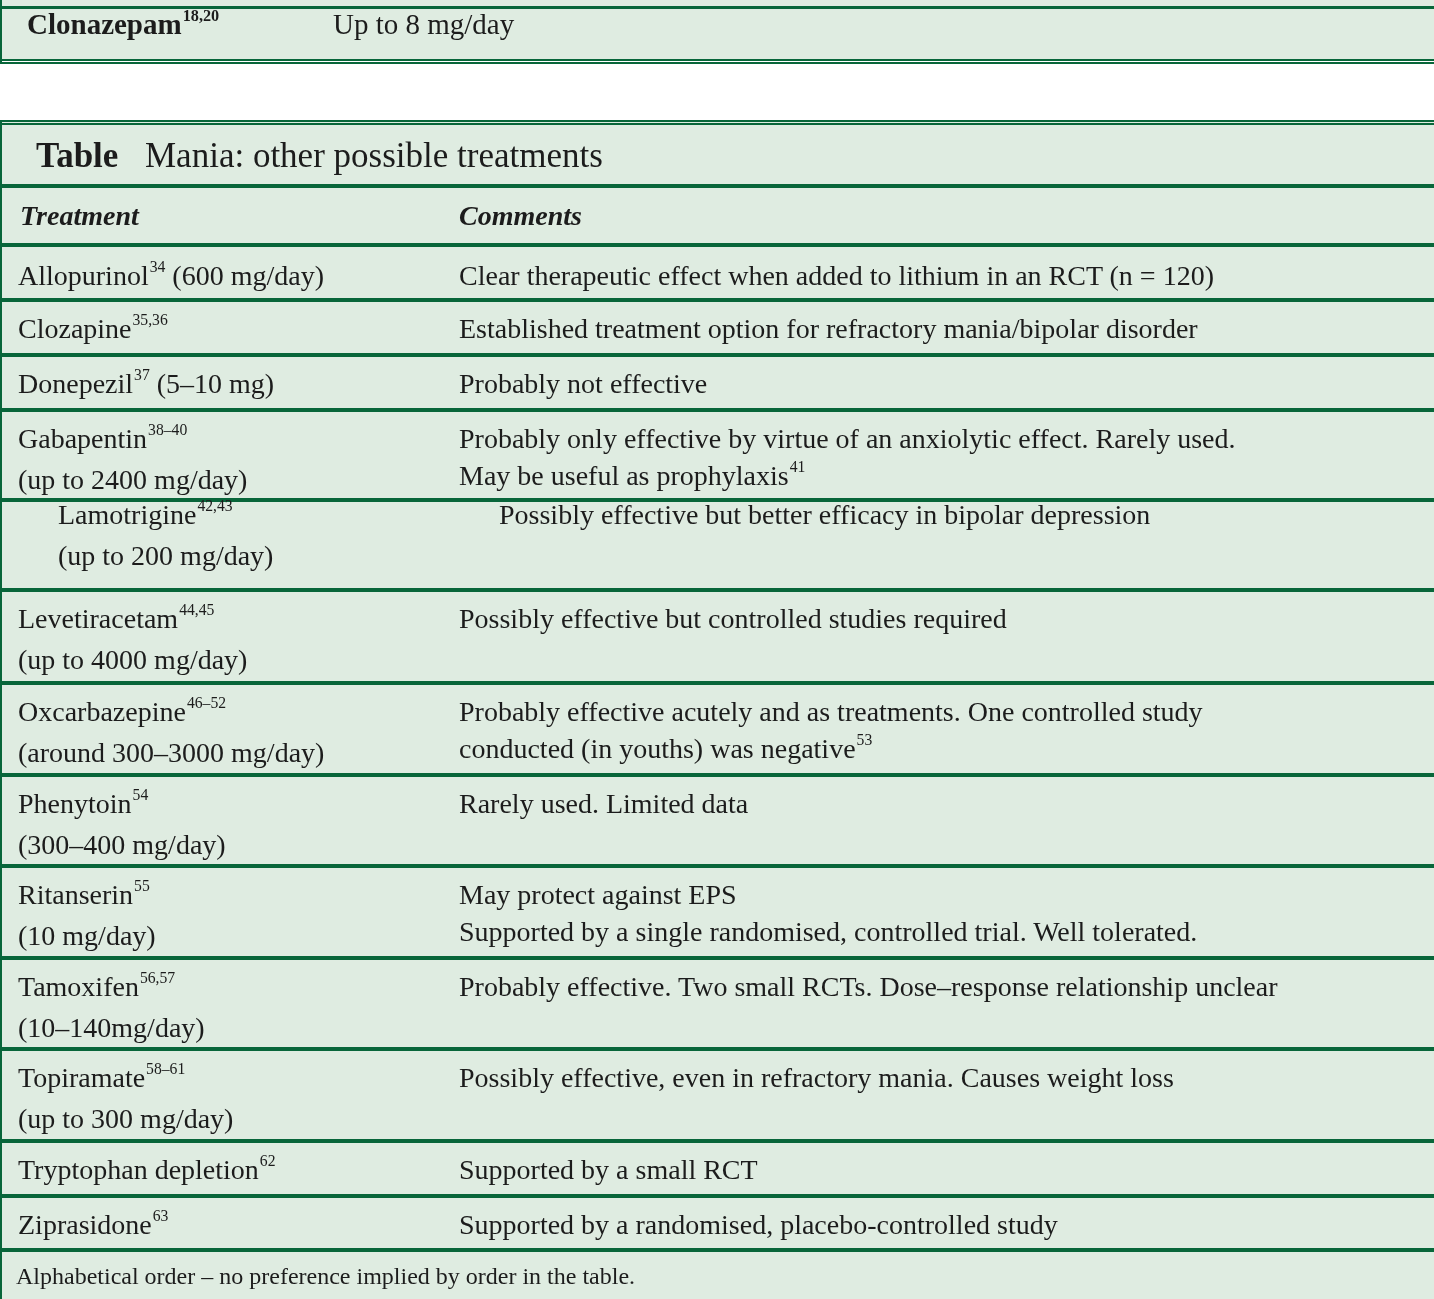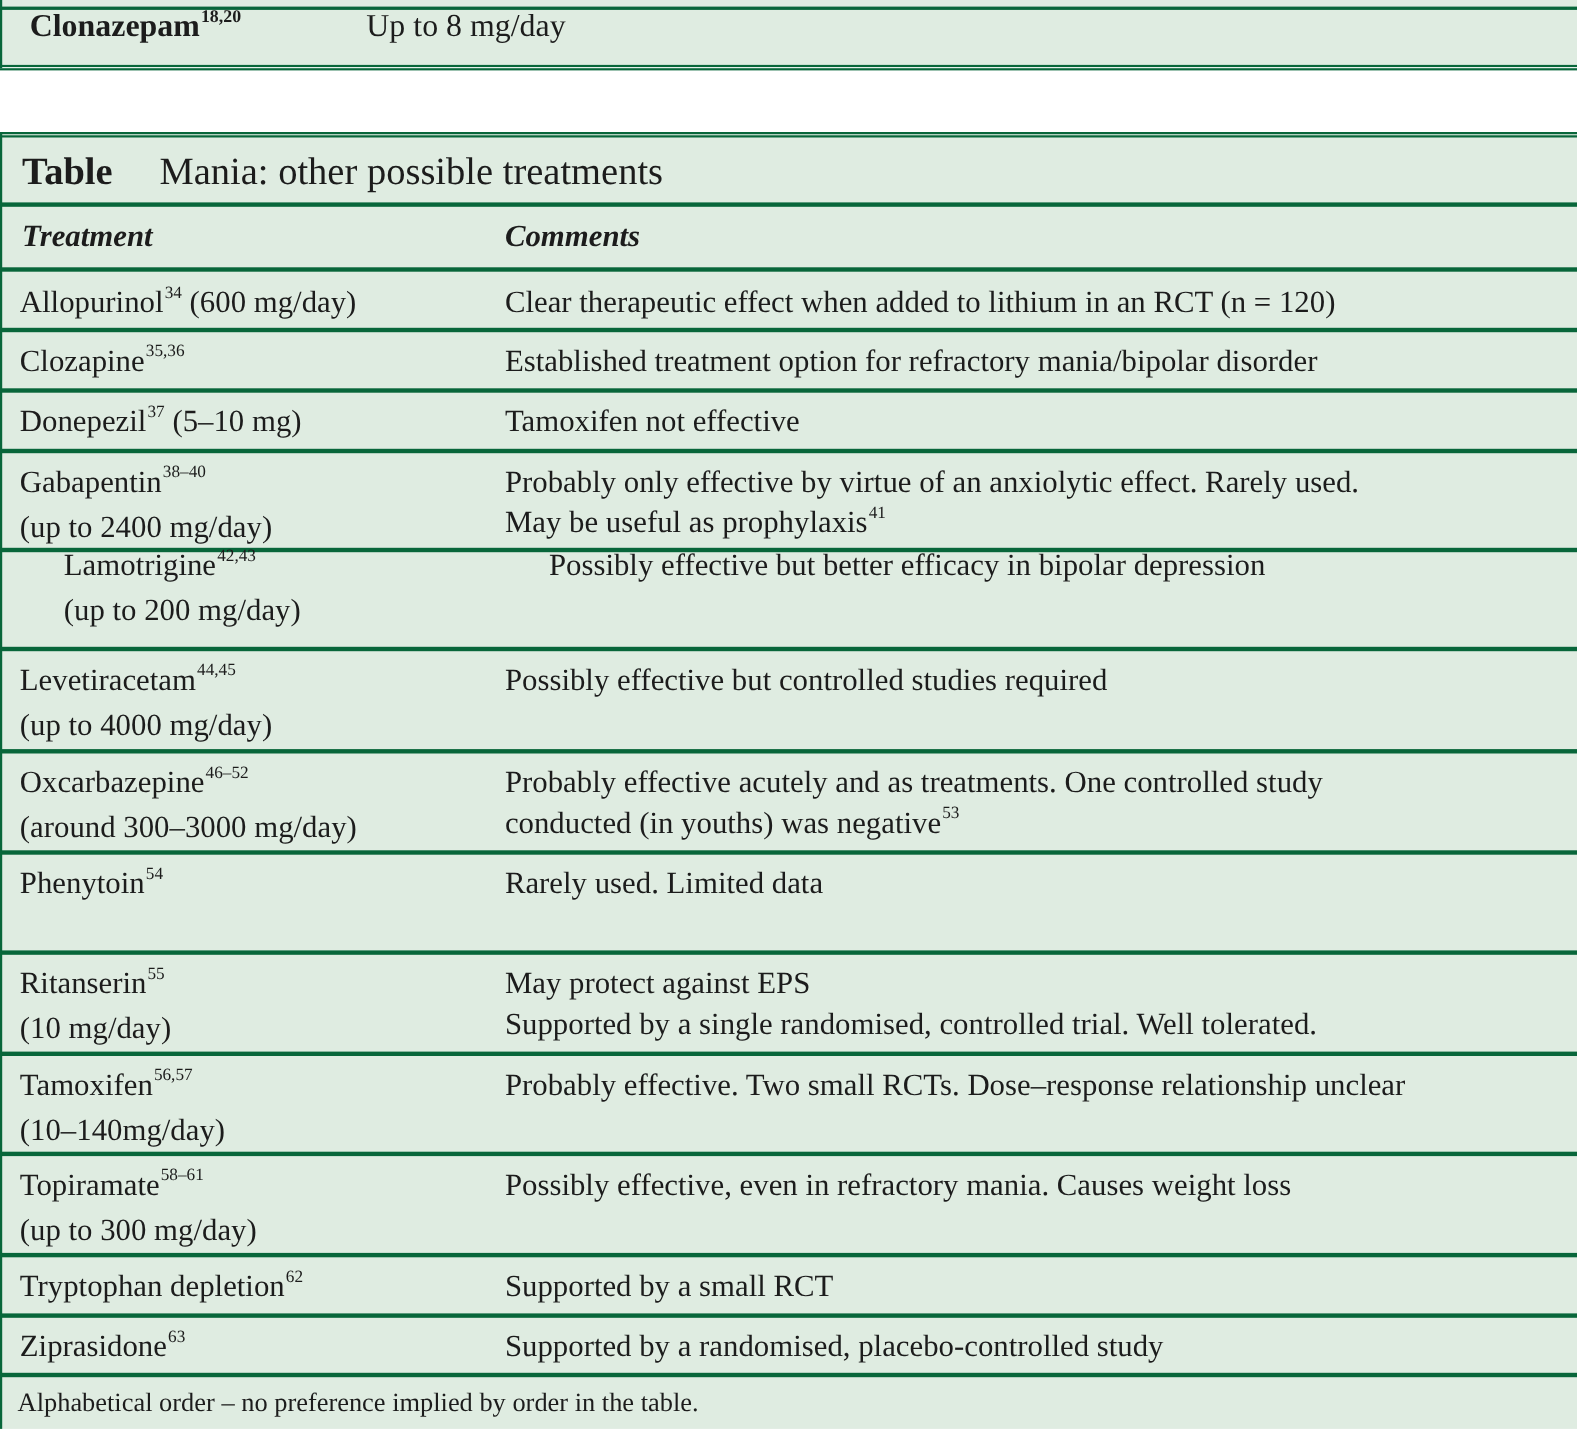--- a/index.html
+++ b/index.html
@@ -17,21 +17,21 @@
     #prev-table .bg { position: absolute; left: 0; top: 0; width: 1434px; height: 60px; }
     .prev-row { position: absolute; left: 0; top: 8px; height: 52px; width: 1434px; font-size: 29px; line-height: 32px; }
     .prev-drug { position: absolute; left: 27px; font-weight: bold; }
     .prev-dose { position: absolute; left: 333px; }
     sup { font-size: 0.56em; vertical-align: 0; position: relative; top: -0.8em; margin-left: 1px; }
 
     
     #main-table { position: absolute; left: 0; top: 120px; width: 1434px; height: 1179px; }
     #main-table .bg { position: absolute; left: 0; top: 0; width: 1434px; height: 1179px; }
     .title-row { position: absolute; left: 0; top: 5px; height: 62px; width: 1434px; font-size: 35px; line-height: 62px; }
-    .title-row .lbl { position: absolute; left: 20px; font-weight: bold; }
+    .title-row .lbl { position: absolute; left: 36px; font-weight: bold; }
     .title-row .txt { position: absolute; left: 145px; }
     .hdr-row { position: absolute; left: 0; top: 67px; height: 58px; width: 1434px; font-size: 28px; line-height: 58px; font-weight: bold; font-style: italic; }
     .hdr-row .c1 { position: absolute; left: 20px; }
     .hdr-row .c2 { position: absolute; left: 459px; }
 
     .row { position: absolute; left: 0; width: 1434px; font-size: 28px; line-height: 37px; }
     .row .c1 { position: absolute; left: 18px; top: 10px; width: 430px; }
     .row .c2 { position: absolute; left: 459px; top: 10px; width: 970px; }
     .row .l2 { display: block; }
     .foot { position: absolute; left: 16px; font-size: 24px; line-height: 36px; }
@@ -80,21 +80,21 @@
       <div class="row" style="top: 180px; height: 55px;">
         <div class="c1"><span>Clozapine</span><sup>35,36</sup></div>
         <div class="c2">
           <span class="l2">Established treatment option for refractory mania/bipolar disorder</span>
         </div>
       </div>
       <div class="line" style="top: 233px; height: 4px;"></div>
       <div class="row" style="top: 235px; height: 55px;">
         <div class="c1"><span>Donepezil</span><sup>37</sup> <span>(5–10 mg)</span></div>
         <div class="c2">
-          <span class="l2">Tamoxifen not effective</span>
+          <span class="l2">Probably not effective</span>
         </div>
       </div>
       <div class="line" style="top: 288px; height: 4px;"></div>
       <div class="row" style="top: 290px; height: 90px;">
         <div class="c1"><span>Gabapentin</span><sup>38–40</sup><span class="l2">(up to 2400 mg/day)</span></div>
         <div class="c2">
           <span class="l2">Probably only effective by virtue of an anxiolytic effect. Rarely used.</span>
           <span class="l2"><span>May be useful as prophylaxis</span><sup>41</sup></span>
         </div>
       </div>
@@ -115,21 +115,21 @@
       <div class="line" style="top: 561px; height: 4px;"></div>
       <div class="row" style="top: 563px; height: 92px;">
         <div class="c1"><span>Oxcarbazepine</span><sup>46–52</sup><span class="l2">(around 300–3000 mg/day)</span></div>
         <div class="c2">
           <span class="l2">Probably effective acutely and as treatments. One controlled study</span>
           <span class="l2"><span>conducted (in youths) was negative</span><sup>53</sup></span>
         </div>
       </div>
       <div class="line" style="top: 653px; height: 4px;"></div>
       <div class="row" style="top: 655px; height: 91px;">
-        <div class="c1"><span>Phenytoin</span><sup>54</sup></div>
+        <div class="c1"><span>Phenytoin</span><sup>54</sup><span class="l2">(300–400 mg/day)</span></div>
         <div class="c2">
           <span class="l2">Rarely used. Limited data</span>
         </div>
       </div>
       <div class="line" style="top: 744px; height: 4px;"></div>
       <div class="row" style="top: 746px; height: 92px; padding-left: 21px;">
         <div class="c1"><span>Ritanserin</span><sup>55</sup><span class="l2">(10 mg/day)</span></div>
         <div class="c2">
           <span class="l2"><span>May protect against EPS</span></span>
           <span class="l2">Supported by a single randomised, controlled trial. Well tolerated.</span>

